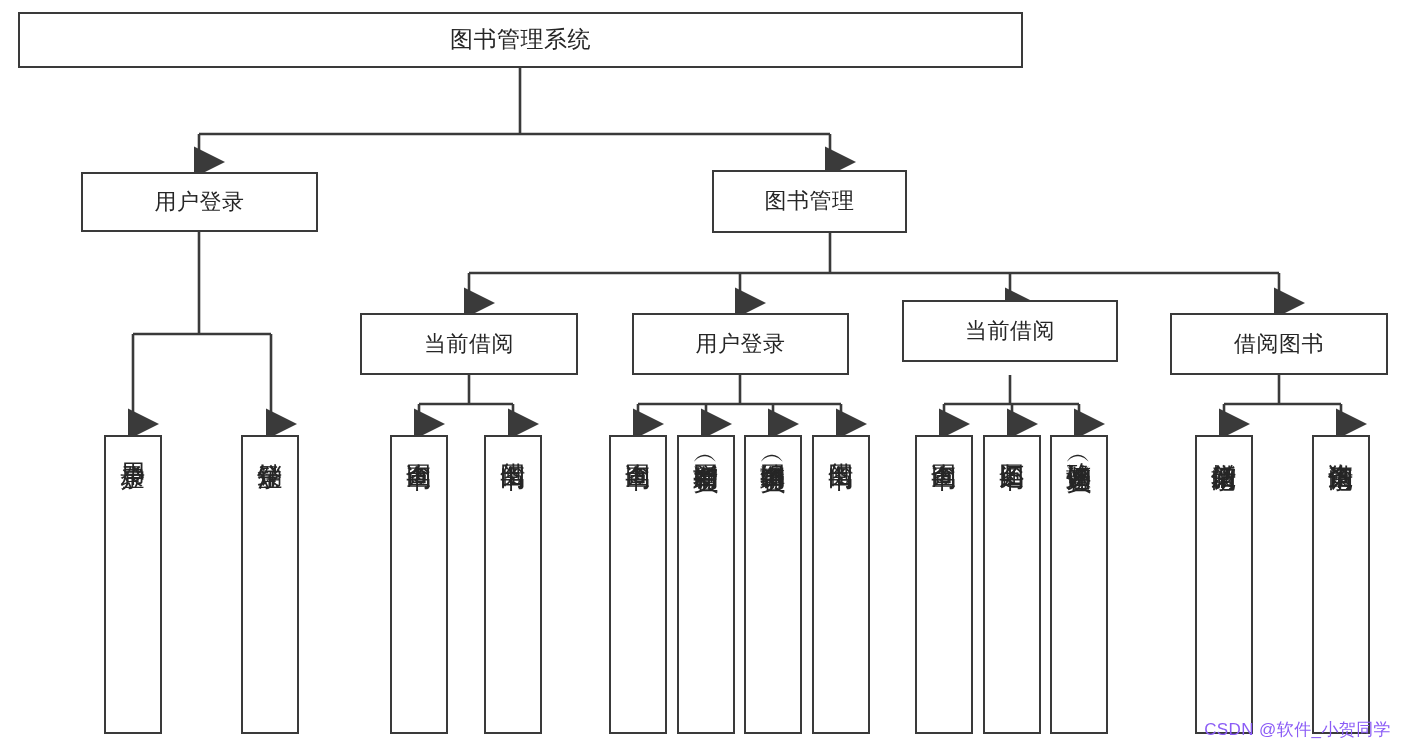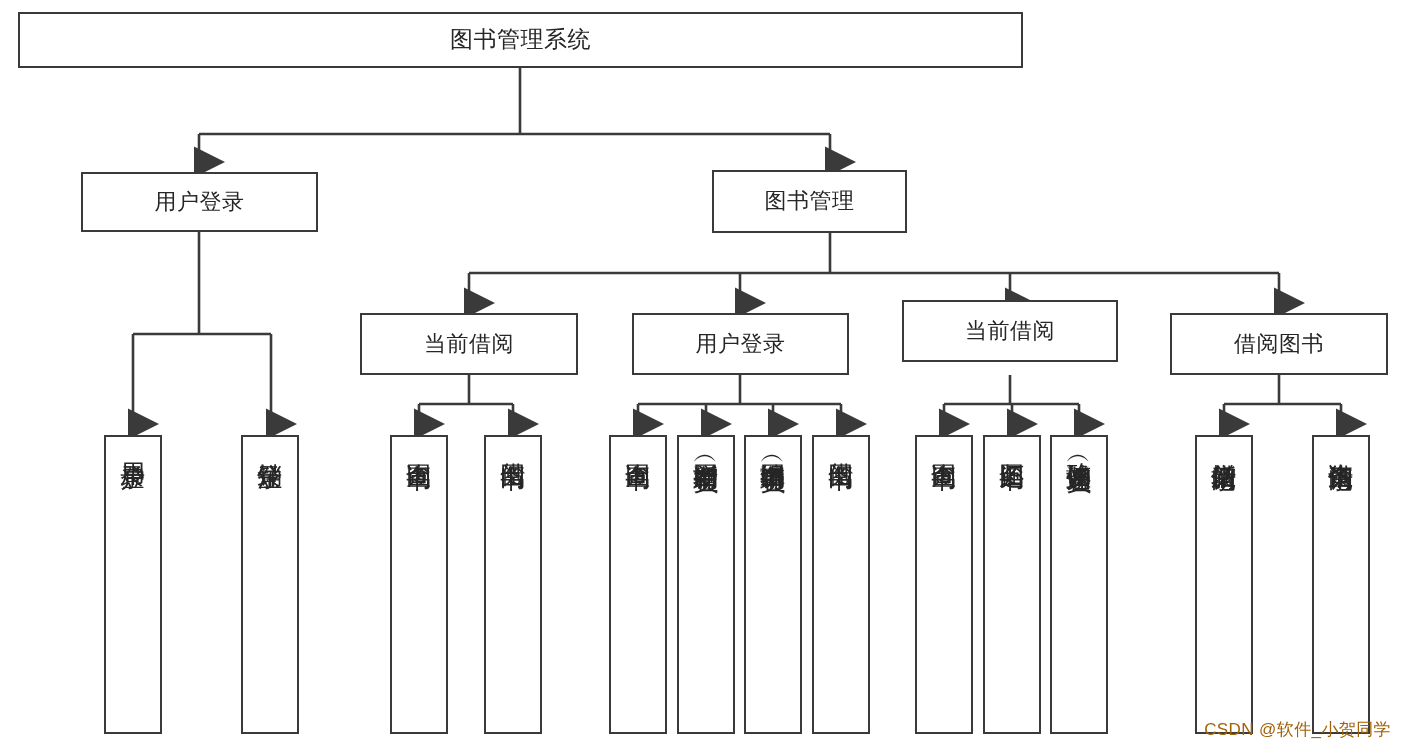--- a/index.html
+++ b/index.html
@@ -66,21 +66,21 @@
     width: 1405px;
     height: 747px;
     pointer-events: none;
   }
   
   #watermark {
     position: absolute;
     right: 14px;
     bottom: 6px;
     font-size: 17px;
-    color: #a16207;
+    color: #8b5cf6;
     white-space: nowrap;
     letter-spacing: 0.4px;
   }
 </style>
 </head>
 <body>
 
 <div id="canvas">
 
   <svg id="wires" viewBox="0 0 1405 747" xmlns="http://www.w3.org/2000/svg">

